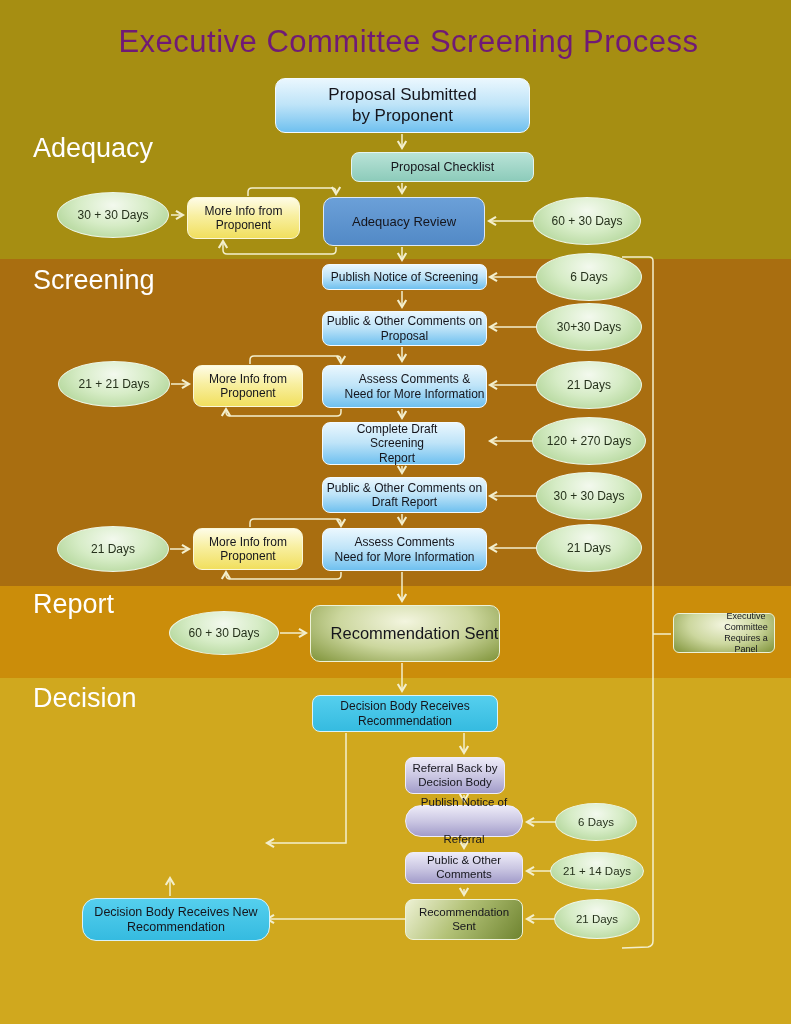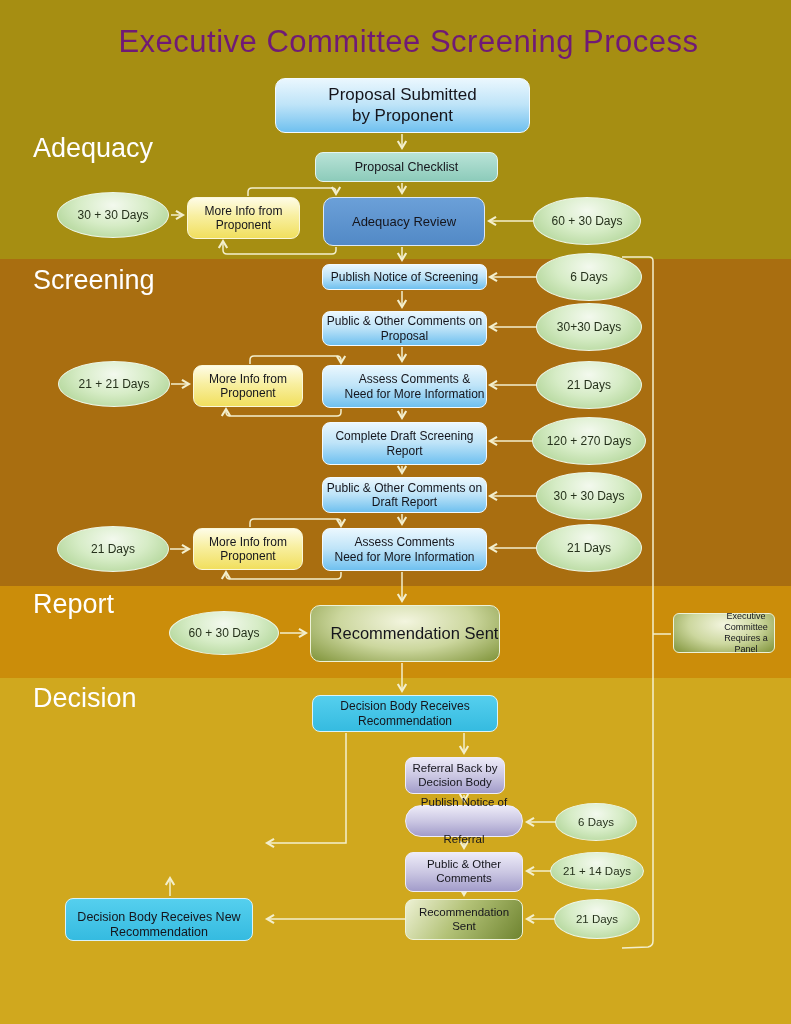--- a/index.html
+++ b/index.html
@@ -16,54 +16,54 @@
   #lbl-adequacy{top:133px;} #lbl-screening{top:265px;} #lbl-report{top:589px;} #lbl-decision{top:683px;}
 
   .node{position:absolute;display:flex;flex-direction:column;justify-content:center;align-items:center;
     text-align:center;color:#15151c;line-height:1.2;box-sizing:border-box;z-index:2;}
   .ellipse{position:absolute;display:flex;justify-content:center;align-items:center;text-align:right;
     border-radius:50%;color:#26321c;font-size:12px;z-index:2;box-sizing:border-box;
     background:radial-gradient(ellipse at 50% 28%, #f3f9ee 0%, #d6ecc6 45%, #a4cd88 100%);
     border:1.5px solid #eef6e6;}
   .box-blue{background:linear-gradient(180deg,#eaf7fe 0%,#bfe4f8 48%,#6fc0ef 100%);
     border:1.5px solid #f3fafe;}
-  .box-teal{background:linear-gradient(180deg,#b9e3d7 0%,#8ccbba 100%);border:1.5px solid #e6f4ee;}
+  .box-teal{background:linear-gradient(180deg,#b9e3d7 0%,#8ccbba 100%);border:1.5px solid #e6f4ee;margin-left:36px;}
   .box-yellow{background:linear-gradient(180deg,#fefce6 0%,#f8efa0 45%,#f1df5e 100%);
     border:1.5px solid #fbf8da;}
   .box-medblue{background:linear-gradient(180deg,#6ba0d8 0%,#5289c6 100%);border:1.5px solid #dde9f5;}
   .box-green{background:radial-gradient(ellipse at 50% 28%, #f3f5df 0%, #ccd79e 50%, #7f9339 100%);
     border:1.5px solid #edf2d8;}
   .box-greensm{background:linear-gradient(125deg,#edf1d4 0%,#b3c277 45%,#6f8430 100%);
     border:1.5px solid #edf2d8;}
   .box-cyan{background:linear-gradient(180deg,#55cfee 0%,#35bbe0 100%);border:1.5px solid #d9f3fa;}
   .box-purple{background:linear-gradient(180deg,#edebf8 0%,#cac6e2 52%,#a29cca 100%);
     border:1.5px solid #efedf8;}
   .box-orange{background:linear-gradient(180deg,#f7a02c 0%,#f18d14 100%);border:1.5px solid #fae7c2;}
 
   #n-proposal{left:275px;top:78px;width:255px;height:55px;border-radius:10px;font-size:17px;}
   #n-checklist{left:315px;top:152px;width:183px;height:30px;border-radius:8px;font-size:12.5px;}
   #n-moreinfo-a{left:187px;top:197px;width:113px;height:42px;border-radius:9px;font-size:12px;}
   #n-adequacy-review{left:323px;top:197px;width:162px;height:49px;border-radius:10px;font-size:13px;}
   #n-publish-screening{left:322px;top:264px;width:165px;height:26px;border-radius:7px;font-size:12px;}
   #n-comments-proposal{left:322px;top:311px;width:165px;height:35px;border-radius:8px;font-size:12px;}
   #n-moreinfo-s1{left:193px;top:365px;width:110px;height:42px;border-radius:9px;font-size:12px;}
   #n-assess1{left:322px;top:365px;width:165px;height:43px;border-radius:8px;font-size:12px;padding-left:20px;}
-  #n-complete-draft{left:322px;top:422px;width:165px;height:43px;border-radius:8px;font-size:12px;}
+  #n-complete-draft{left:322px;top:422px;width:143px;height:43px;border-radius:8px;font-size:12px;padding-left:7px;}
   #n-comments-draft{left:322px;top:477px;width:165px;height:36px;border-radius:8px;font-size:12px;}
   #n-moreinfo-s2{left:193px;top:528px;width:110px;height:42px;border-radius:9px;font-size:12px;}
   #n-assess2{left:322px;top:528px;width:165px;height:43px;border-radius:8px;font-size:12px;}
   #n-rec-big{left:310px;top:605px;width:190px;height:57px;border-radius:10px;font-size:16.5px;padding-left:19px;}
   #n-panel{left:673px;top:613px;width:102px;height:40px;border-radius:6px;font-size:9px;padding-left:44px;}
   #n-decision-receives{left:312px;top:695px;width:186px;height:37px;border-radius:8px;font-size:12px;}
   #n-referral{left:405px;top:757px;width:100px;height:37px;border-radius:8px;font-size:11.5px;}
   #n-publish-referral{left:405px;top:805px;width:118px;height:32px;border-radius:16px;font-size:11.5px;gap:23px;}
-  #n-public-comments{left:405px;top:852px;width:118px;height:40px;border-radius:8px;font-size:11.5px;}
+  #n-public-comments{left:405px;top:852px;width:118px;height:32px;border-radius:8px;font-size:11.5px;}
   #n-rec-small{left:405px;top:899px;width:118px;height:41px;border-radius:8px;font-size:11.5px;}
   #n-decision-doc{left:75px;top:806px;width:188px;height:70px;border-radius:10px;font-size:12.5px;}
-  #n-decision-new{left:65px;top:898px;width:188px;height:43px;border-radius:8px;font-size:12.5px;justify-content:flex-end;}
+  #n-decision-new{left:82px;top:898px;width:188px;height:43px;border-radius:14px;font-size:12.5px;}
 
   #e1{left:57px;top:192px;width:112px;height:46px;}
   #e2{left:533px;top:197px;width:108px;height:48px;}
   #e3{left:536px;top:253px;width:106px;height:48px;}
   #e4{left:536px;top:303px;width:106px;height:48px;}
   #e5{left:58px;top:361px;width:112px;height:46px;}
   #e6{left:536px;top:361px;width:106px;height:48px;}
   #e7{left:532px;top:417px;width:114px;height:48px;}
   #e8{left:536px;top:472px;width:106px;height:48px;}
   #e9{left:57px;top:526px;width:112px;height:46px;}

